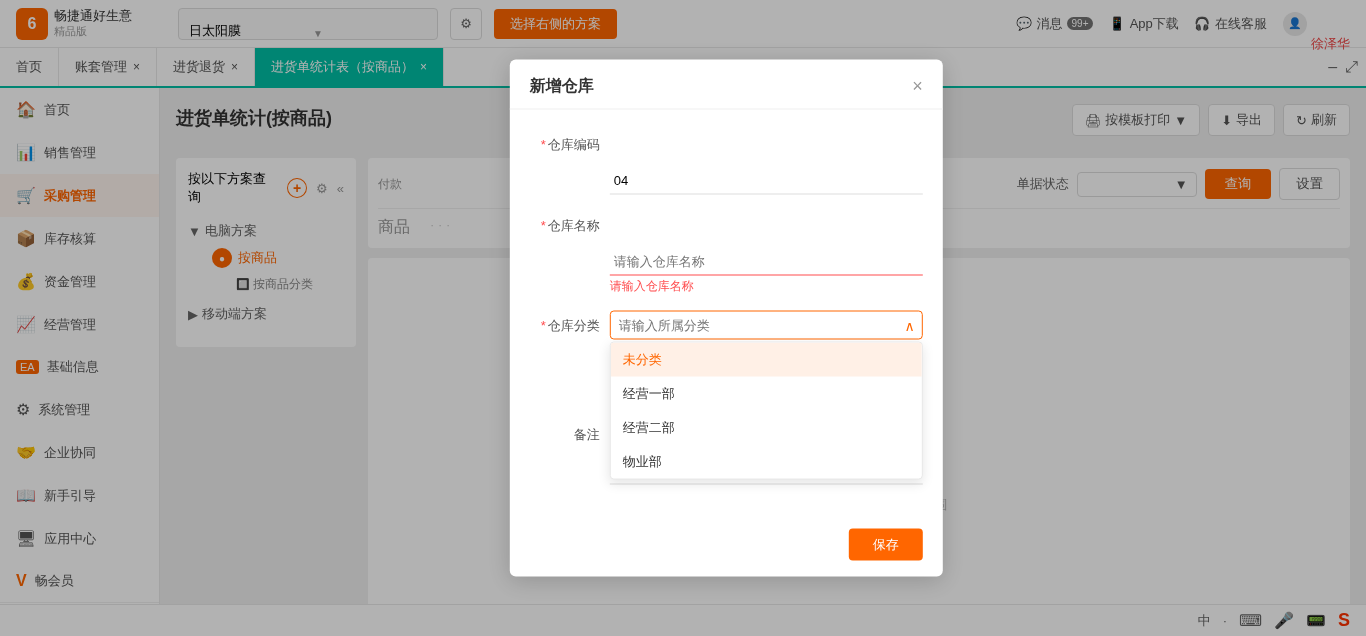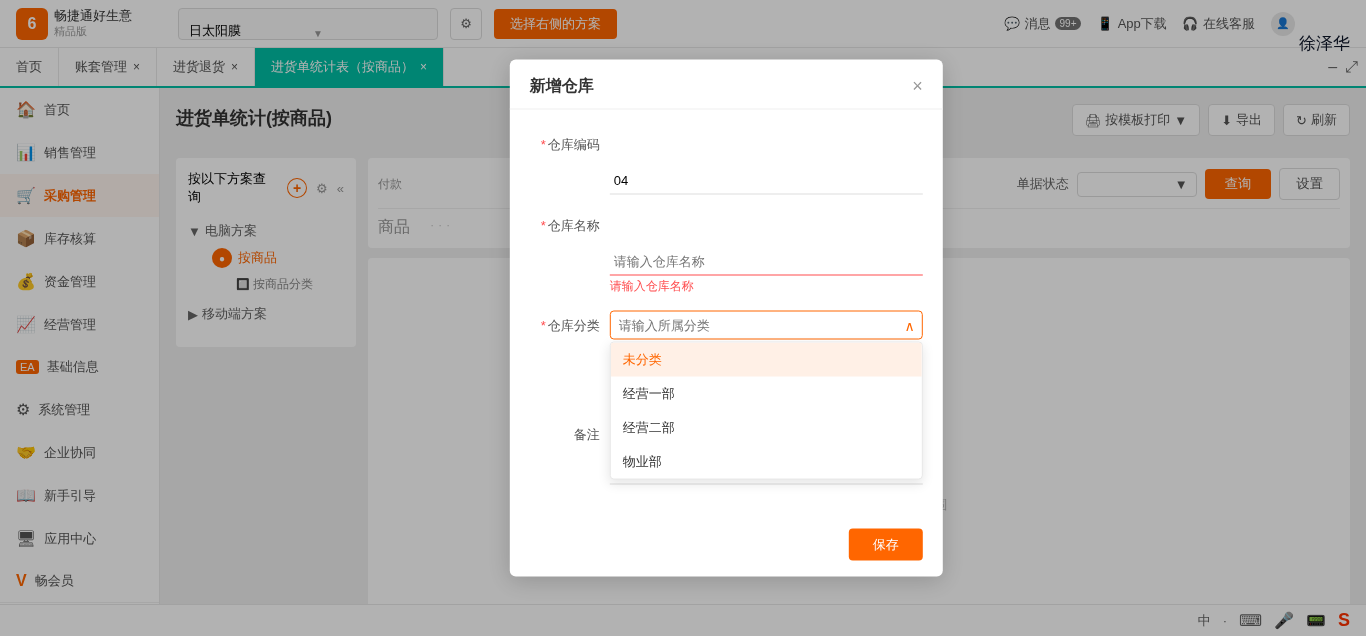--- a/index.html
+++ b/index.html
@@ -58,21 +58,21 @@
       margin-left: auto;
       display: flex; align-items: center; gap: 16px;
     }
     .header-icon-item {
       display: flex; align-items: center; gap: 4px; color: #555; cursor: pointer; font-size: 13px;
     }
     .badge {
       background: #737373; color: #fff; border-radius: 10px;
       font-size: 10px; padding: 1px 5px; min-width: 18px; text-align: left;
     }
-    .user-name { color: #0f172a; font-size: 17px; margin-top: 40px; }
+    .user-name { color: #ef4444; font-size: 13px; margin-top: 40px; }
 
     
     .tab-bar {
       height: 40px;
       background: #fff;
       border-bottom: 2px solid #00bfa5;
       display: flex;
       align-items: stretch;
       padding: 0 0 0 0;
     }

